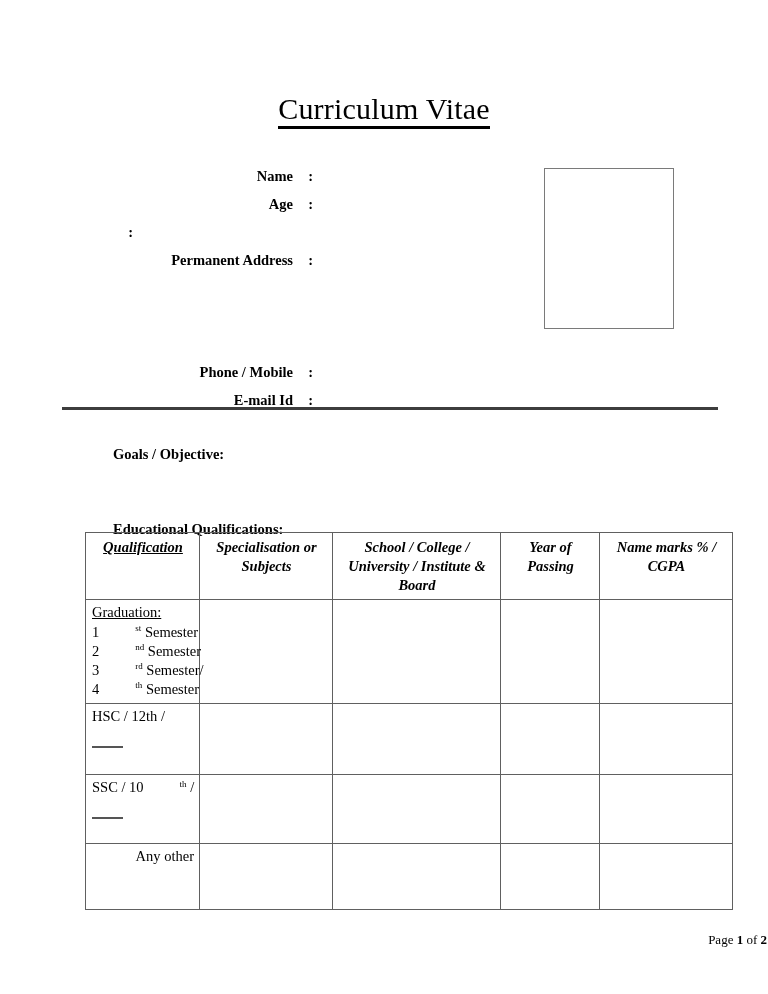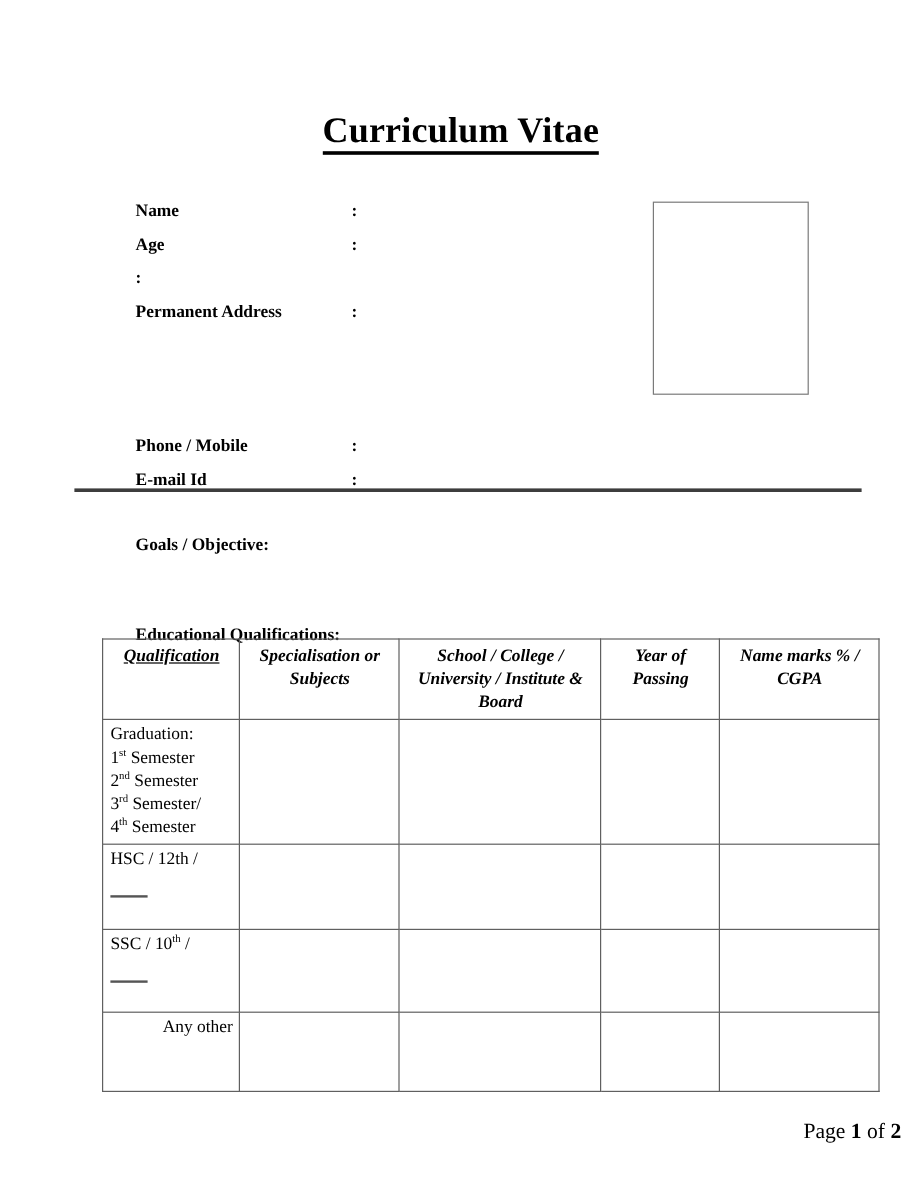--- a/index.html
+++ b/index.html
@@ -23,34 +23,35 @@
   }
 
   
   .doc-title {
     position: absolute;
     top: 92px;
     left: 0;
     width: 768px;
     text-align: center;
     font-size: 30px;
-    font-weight: bold;
+    font-weight: normal;
     letter-spacing: 0.2px;
   }
   .doc-title span {
     border-bottom: 3px solid #000;
     padding-bottom: 1px;
   }
 
   
   .personal {
     position: absolute;
     top: 168px;
     left: 113px;
     width: 300px;
+    text-align: right;
   }
   .field-row {
     display: flex;
     align-items: baseline;
     height: 28px;
     font-size: 14.5px;
     font-weight: bold;
   }
   .field-label {
     width: 180px;
@@ -130,41 +131,41 @@
   col.c2 { width: 133px; }
   col.c3 { width: 168px; }
   col.c4 { width: 99px; }
   col.c5 { width: 133px; }
 
   .row-grad    td { height: 96px; }
   .row-hsc     td { height: 63px; }
   .row-ssc     td { height: 61px; }
   .row-other   td { height: 58px; text-align: right; }
 
-  .u-line { }
-  sup { font-size: 0.62em; vertical-align: super; line-height: 0; }
+  .u-line { text-decoration: underline; }
+  sup { font-size: 0.62em; vertical-align: super; line-height: 0; margin-left: 36px; }
 
   .blank-rule {
     display: inline-block;
     width: 31px;
     border-bottom: 2px solid #555;
     height: 10px;
     margin-top: 9px;
   }
 
   .cell-lines div { white-space: nowrap; }
 
   
   .footer {
     position: absolute;
     top: 932px;
-    left: 0;
+    left: 16px;
     width: 731px;
     text-align: right;
-    font-size: 18px;
+    font-size: 13px;
     padding-left: 20px;
   }
   .footer b { font-weight: bold; }
 </style>
 </head>
 <body>
 
 <div class="page">
 
   <div class="doc-title">

